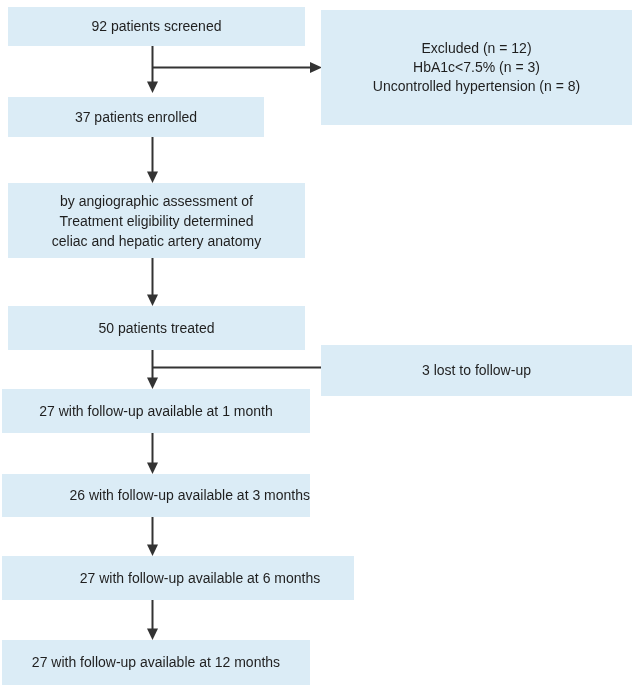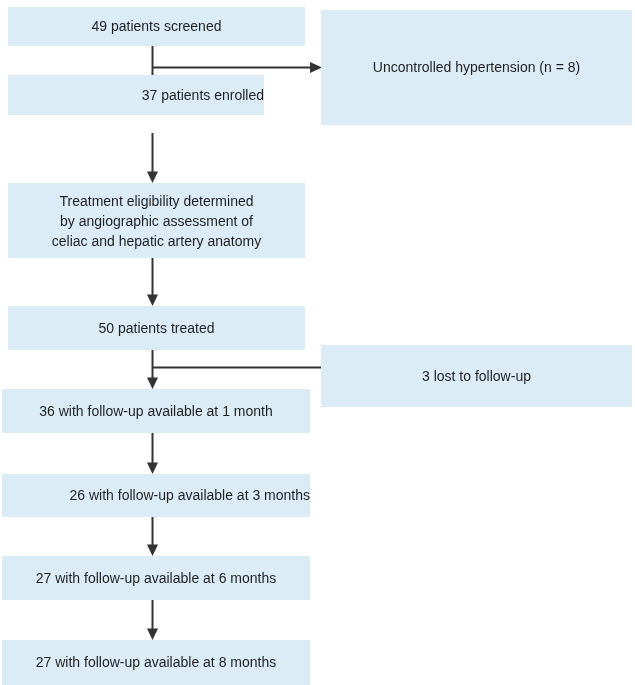--- a/index.html
+++ b/index.html
@@ -77,54 +77,56 @@
       <line x1="152.5" y1="517" x2="152.5" y2="545"></line>
       <polygon points="147,544.5 158,544.5 152.5,556"></polygon>
     </g>
     <g>
       <line x1="152.5" y1="600" x2="152.5" y2="629"></line>
       <polygon points="147,628.5 158,628.5 152.5,640"></polygon>
     </g>
   </svg>
 
   <div class="node" style="left:8px; top:7px; width:297px; height:39px;">
-    <div class="line">49 patients screened</div>
+    <div class="line">92 patients screened</div>
   </div>
 
   <div class="node" style="left:321px; top:10px; width:311px; height:115px;">
+    <div class="line">Excluded (n = 12)</div>
+    <div class="line">HbA1c&lt;7.5% (n = 3)</div>
     <div class="line">Uncontrolled hypertension (n = 8)</div>
   </div>
 
-  <div class="node" style="left:8px; top:75px; width:256px; height:40px;text-align:right;">
+  <div class="node" style="left:8px; top:97px; width:256px; height:40px;">
     <div class="line">37 patients enrolled</div>
   </div>
 
   <div class="node" style="left:8px; top:183px; width:297px; height:75px; line-height:20px;">
+    <div class="line">by angiographic assessment of</div>
     <div class="line">Treatment eligibility determined</div>
-    <div class="line">by angiographic assessment of</div>
     <div class="line">celiac and hepatic artery anatomy</div>
   </div>
 
   <div class="node" style="left:8px; top:306px; width:297px; height:44px;">
     <div class="line">50 patients treated</div>
   </div>
 
-  <div class="node" style="left:321px; top:345px; width:311px; height:62px;">
+  <div class="node" style="left:321px; top:345px; width:311px; height:51px;">
     <div class="line">3 lost to follow-up</div>
   </div>
 
   <div class="node" style="left:2px; top:389px; width:308px; height:44px;">
-    <div class="line">36 with follow-up available at 1 month</div>
+    <div class="line">27 with follow-up available at 1 month</div>
   </div>
 
   <div class="node" style="left:2px; top:474px; width:308px; height:43px;text-align:right;">
     <div class="line">26 with follow-up available at 3 months</div>
   </div>
 
-  <div class="node" style="left:2px; top:556px; width:308px; height:44px;">
+  <div class="node" style="left:2px; top:556px; width:308px; height:44px;padding-left:44px;">
     <div class="line">27 with follow-up available at 6 months</div>
   </div>
 
   <div class="node" style="left:2px; top:640px; width:308px; height:45px;">
-    <div class="line">27 with follow-up available at 8 months</div>
+    <div class="line">27 with follow-up available at 12 months</div>
   </div>
 
 </div>
 
 </body></html>

